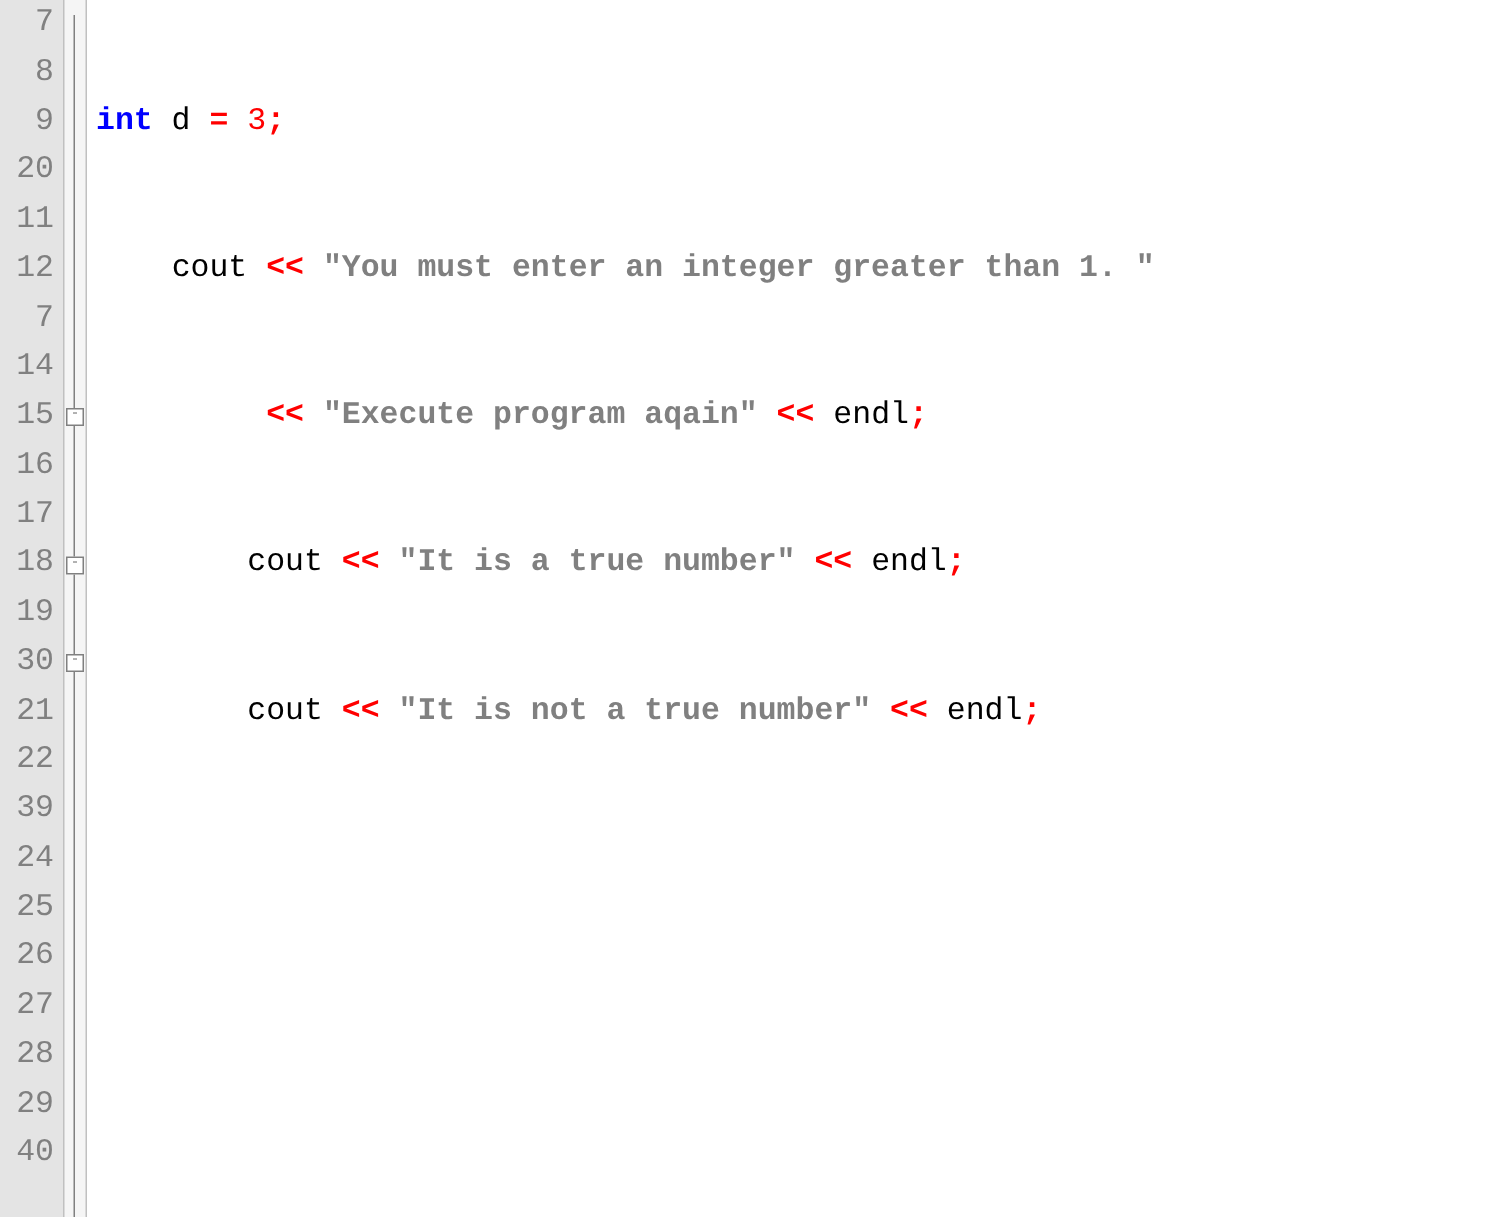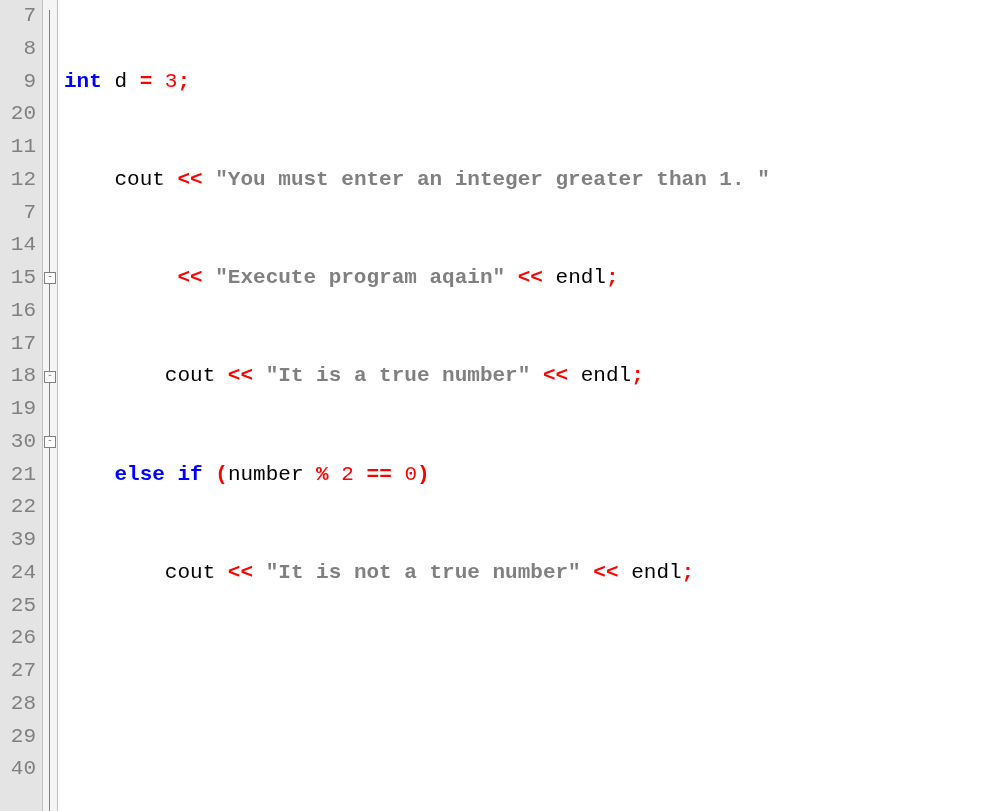--- a/index.html
+++ b/index.html
@@ -104,21 +104,20 @@
     <div class="fold-box" style="top:371px;">-</div>
     <div class="fold-box" style="top:436px;">-</div>
 
   </div>
 
   <div class="code">
     <div class="row"><span class="kw">int</span><span class="id"> d </span><span class="op">=</span><span> </span><span class="num">3</span><span class="op">;</span></div>
     <div class="row"><span>    </span><span class="id">cout </span><span class="op">&lt;&lt;</span><span> </span><span class="str">"You must enter an integer greater than 1. "</span></div>
     <div class="row"><span>         </span><span class="op">&lt;&lt;</span><span> </span><span class="str">"Execute program aqain"</span><span> </span><span class="op">&lt;&lt;</span><span> </span><span class="id">endl</span><span class="op">;</span></div>
     <div class="row"><span>        </span><span class="id">cout </span><span class="op">&lt;&lt;</span><span> </span><span class="str">"It is a true number"</span><span> </span><span class="op">&lt;&lt;</span><span> </span><span class="id">endl</span><span class="op">;</span></div>
-    <div class="row"><span>    </span><span class="kw">else</span><span> </span><span class="kw">if</span><span> </span><span class="op">(</span><span class="id">number </span><span class="op">%</span><span> </span><span class="num">2</span><span> </span><span class="op">==</span><span> </span><span class="num">0</span><span class="op">)</span></div>
     <div class="row"><span>        </span><span class="id">cout </span><span class="op">&lt;&lt;</span><span> </span><span class="str">"It is not a true number"</span><span> </span><span class="op">&lt;&lt;</span><span> </span><span class="id">endl</span><span class="op">;</span></div>
     
     
     
     
     
     
     
     
     

